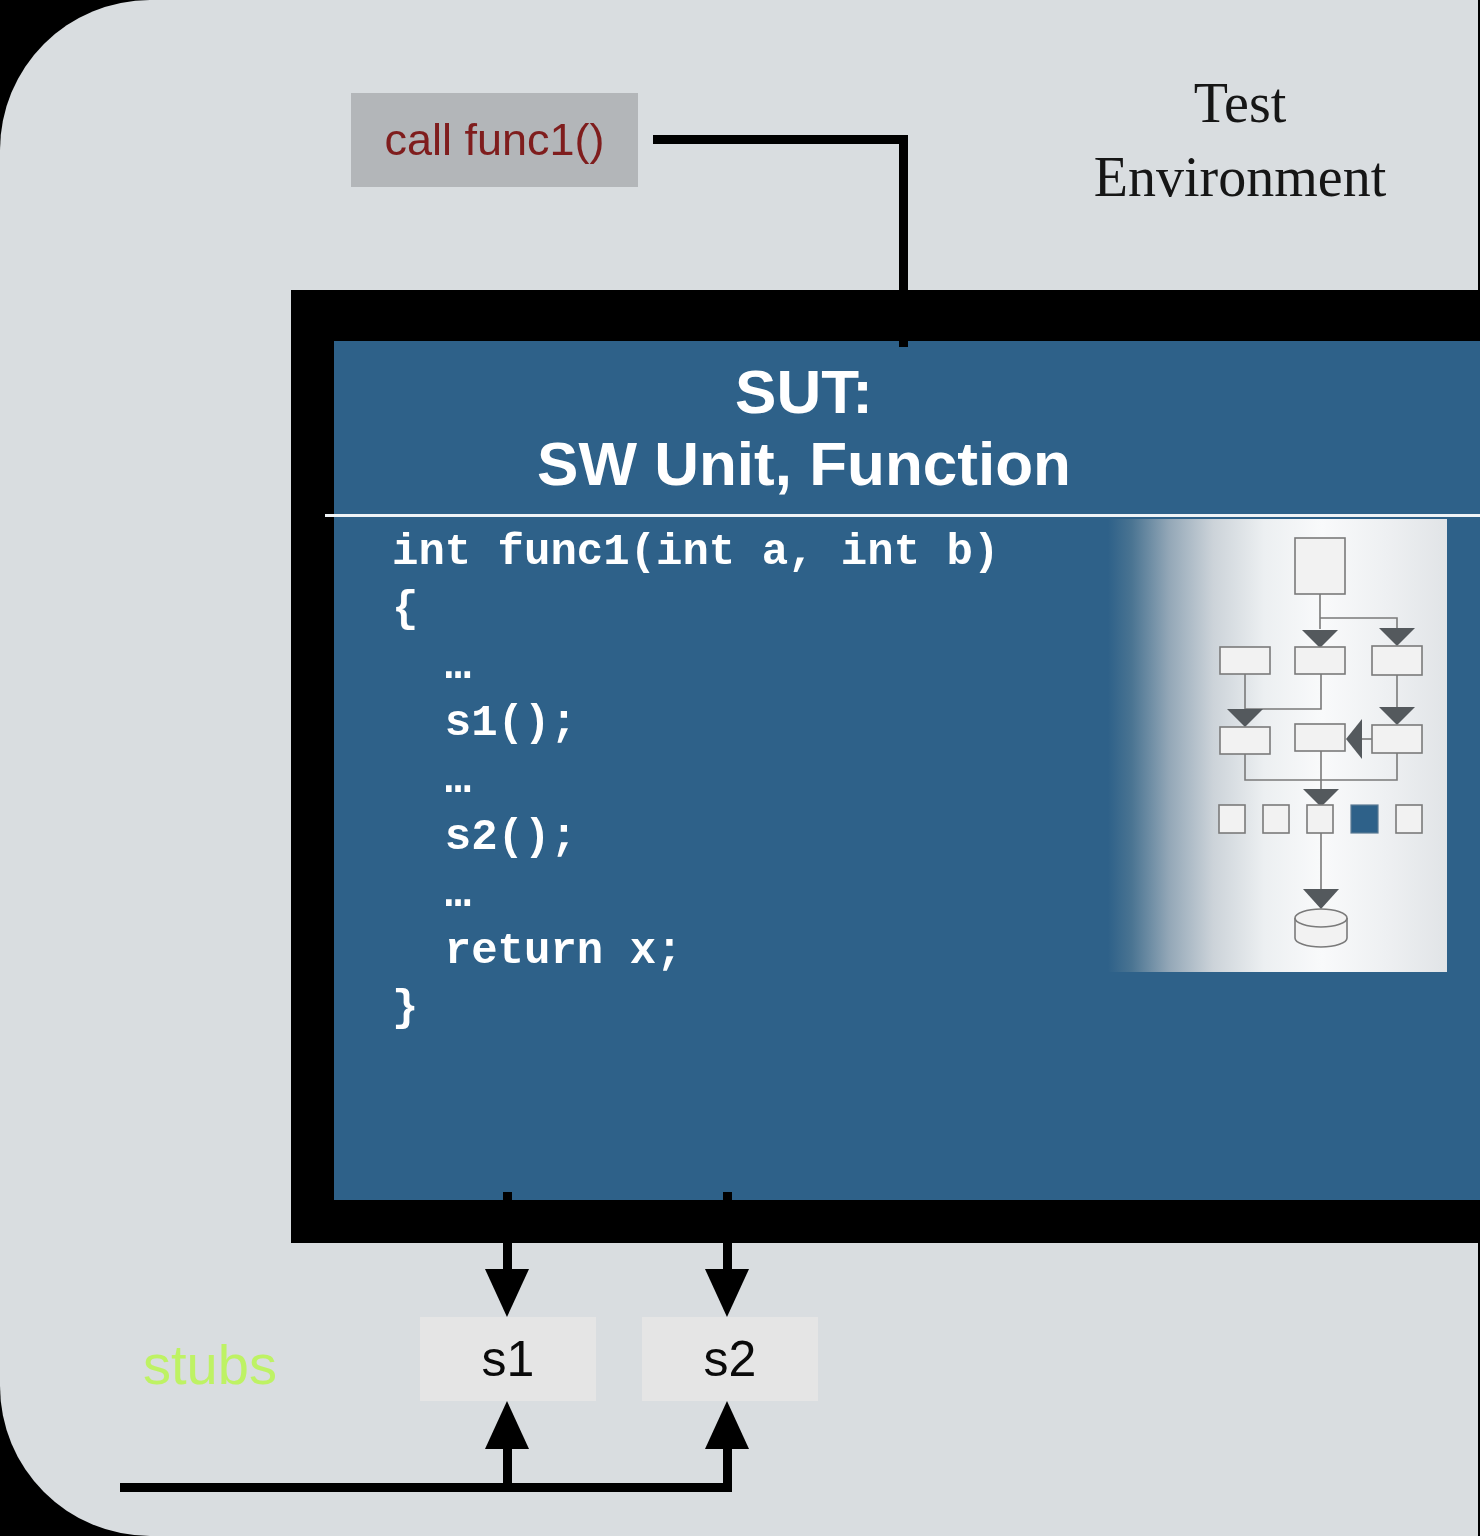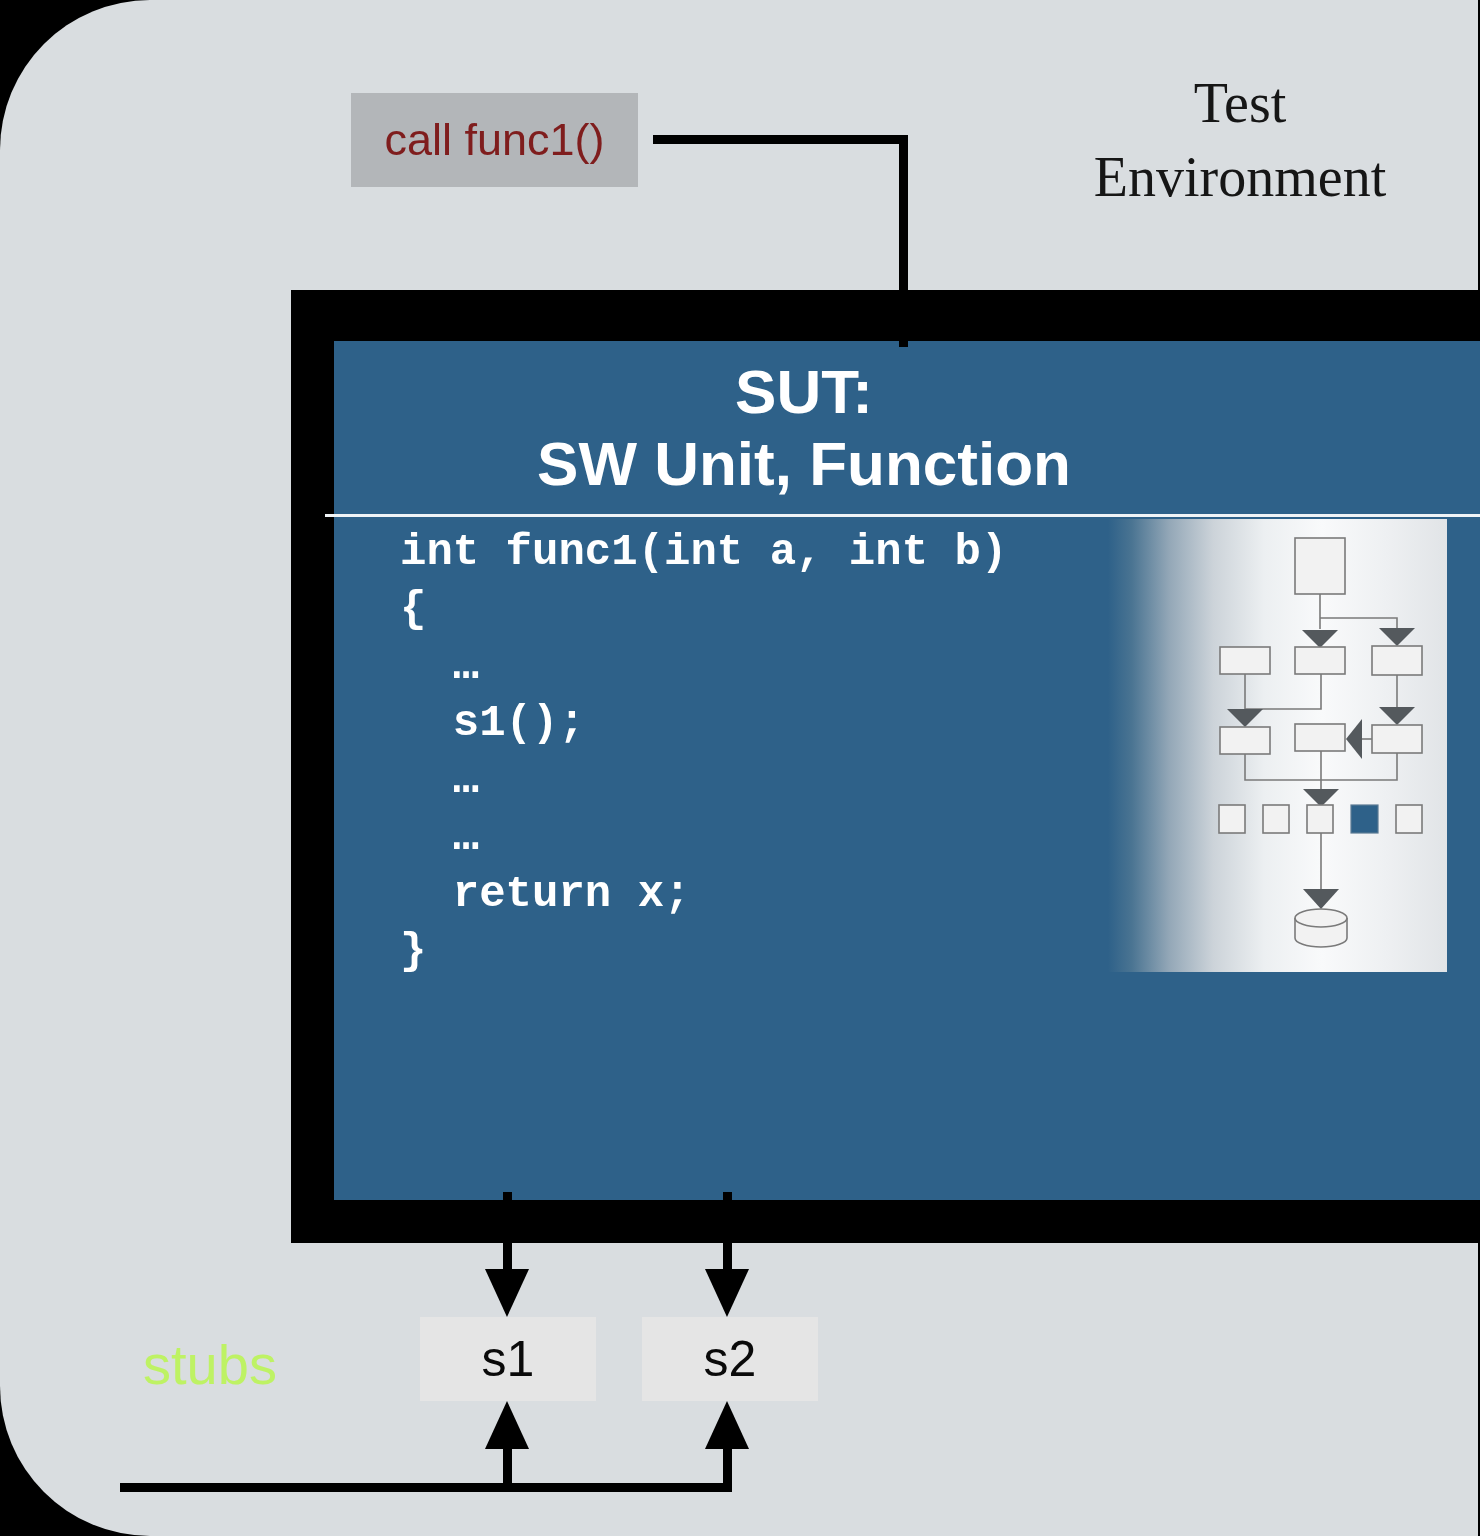--- a/index.html
+++ b/index.html
@@ -29,21 +29,21 @@
   .sut-frame{position:absolute;left:291px;top:290px;width:1189px;height:953px;background:#000;}
   .sut-panel{position:absolute;left:334px;top:341px;width:1146px;height:859px;background:#2e6189;}
   .sut-title{
     position:absolute;left:334px;top:356px;width:940px;text-align:center;
     font-size:62px;line-height:72px;font-weight:700;color:#fff;z-index:3;
   }
   .sut-divider{position:absolute;left:325px;top:514px;width:1155px;height:3px;background:#f0f4f7;z-index:4;}
   .sut-code{
     position:absolute;left:392px;top:524px;z-index:3;
     font-family:"Liberation Mono",monospace;font-weight:700;
-    font-size:44px;line-height:57px;color:#fff;margin-left:8px;
+    font-size:44px;line-height:57px;color:#fff;
   }
   .code-line{white-space:pre;}
   
   .flow-panel{
     position:absolute;left:1108px;top:519px;width:339px;height:453px;z-index:3;
     background:linear-gradient(90deg,#2e6189 0%,#4a7492 7%,#93a7b7 18%,#ccd3d9 31%,
                #eceff1 46%,#f9fafb 63%,#eef0f2 82%,#e1e4e7 100%);
   }
   .flow-panel svg{display:block;width:339px;height:453px;}
   
@@ -100,20 +100,21 @@
   </div>
 
   <div class="sut-divider"></div>
 
   <div class="sut-code">
     <div class="code-line">int func1(int a, int b)</div>
     <div class="code-line">{</div>
     <div class="code-line">  …</div>
     <div class="code-line">  s1();</div>
     <div class="code-line">  …</div>
+    <div class="code-line">  s2();</div>
     <div class="code-line">  …</div>
     <div class="code-line">  return x;</div>
     <div class="code-line">}</div>
   </div>
 
   <div class="flow-panel">
     <svg viewBox="0 0 339 453">
       <g stroke="#7a7a7a" stroke-width="1.6" fill="none">
         <path d="M212 75 V110"></path>
         <path d="M212 99 H289 V110"></path>

